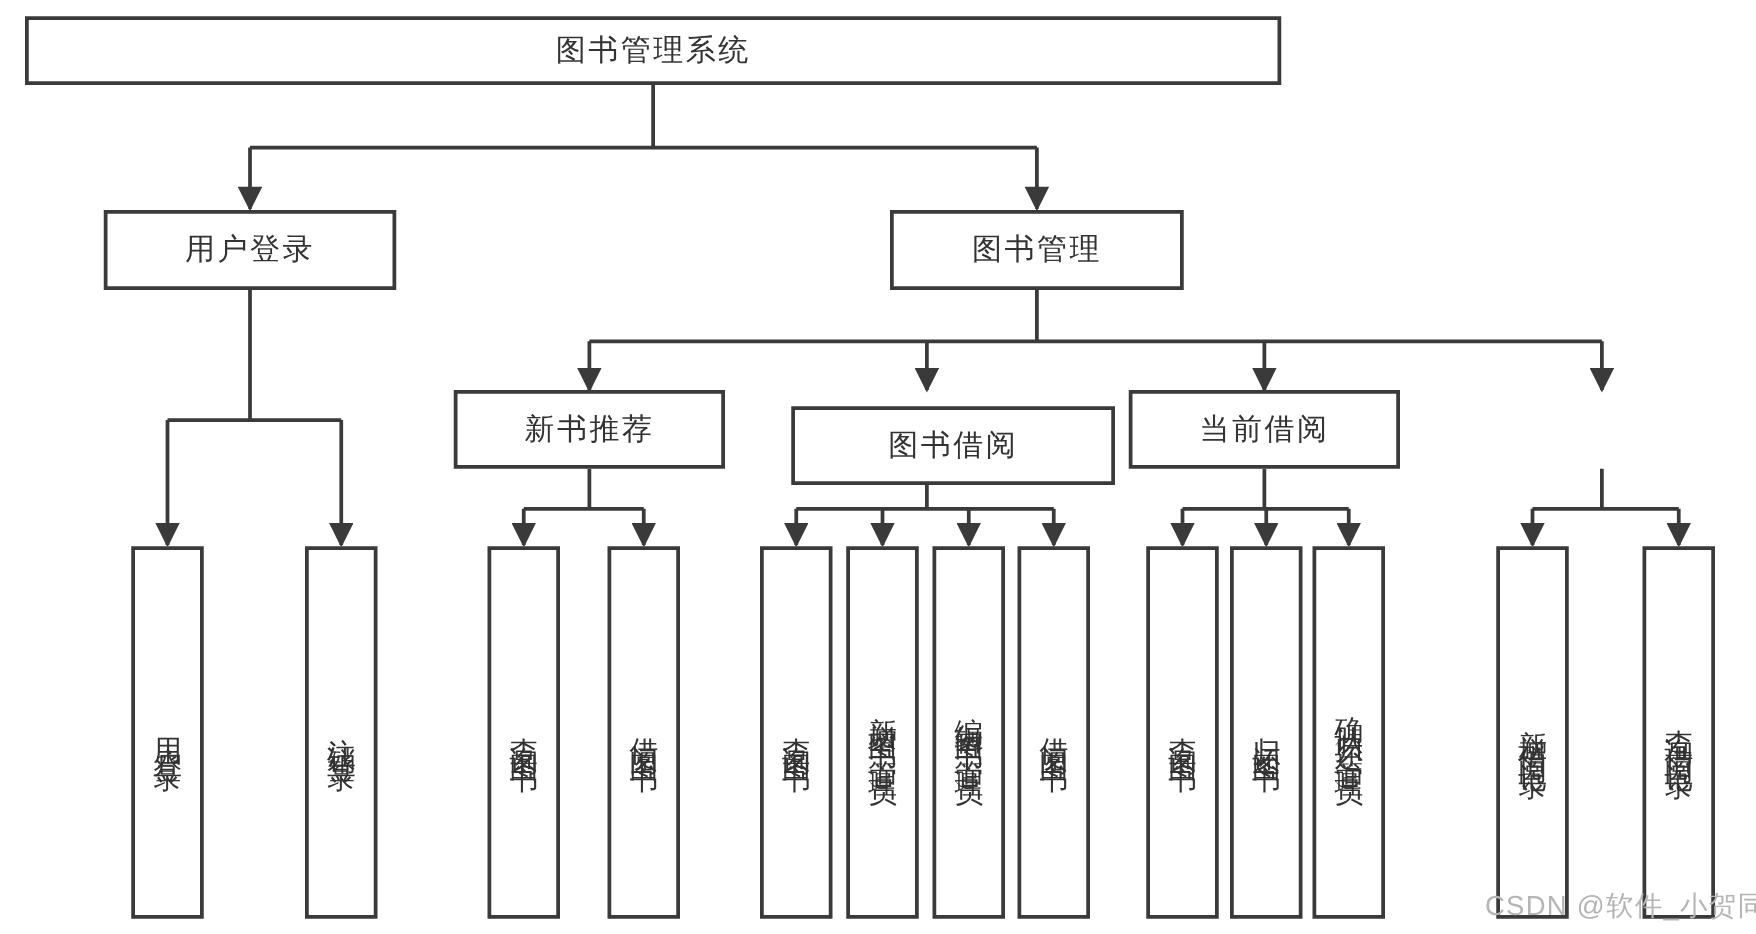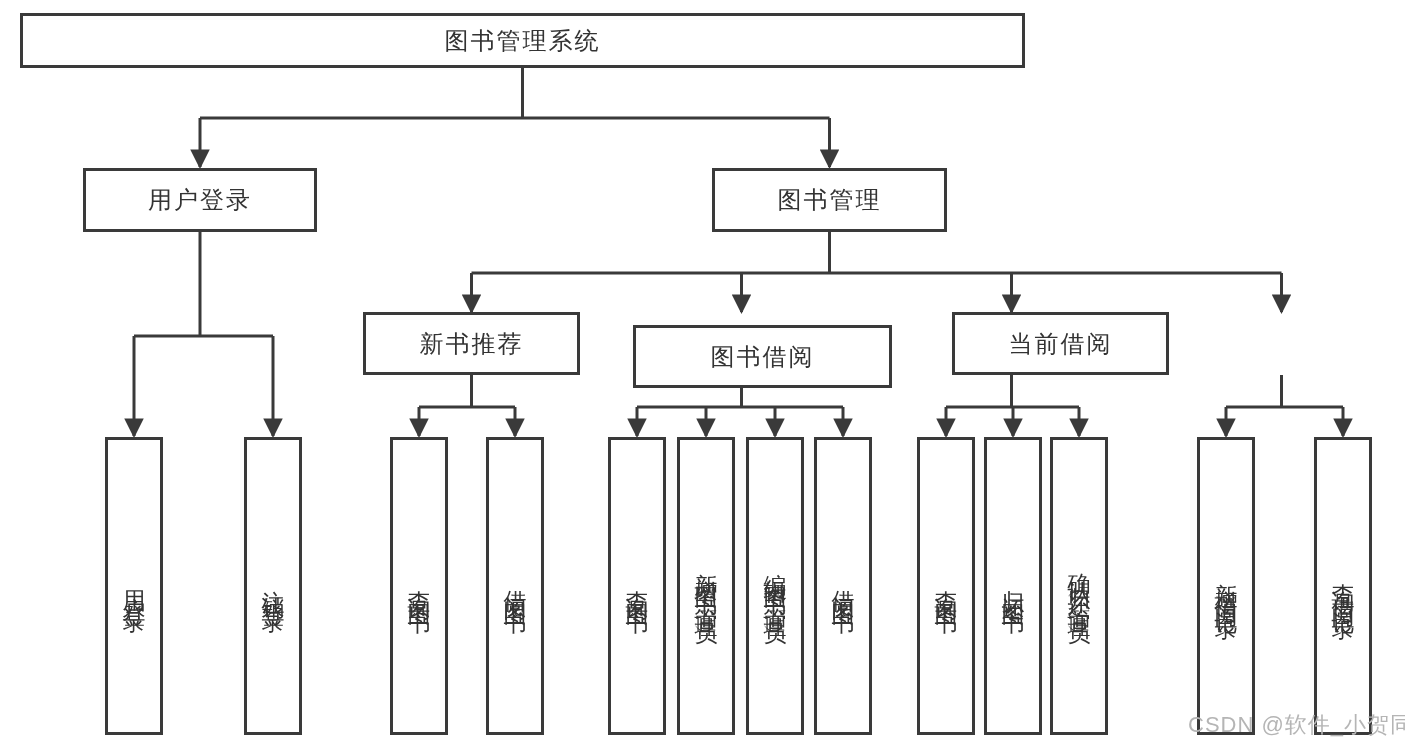--- a/index.html
+++ b/index.html
@@ -50,21 +50,21 @@
     font-size: 24px;
     letter-spacing: 2px;
     line-height: 1;
   }
 
   .root-box   { left: 20px;  top: 13px;  width: 1005px; height: 55px; }
   .l2-box-0   { left: 83px;  top: 168px; width: 234px;  height: 64px; }
   .l2-box-1   { left: 712px; top: 168px; width: 235px;  height: 64px; }
   .l3-box-0   { left: 363px;  top: 312px; width: 217px; height: 63px; }
   .l3-box-1   { left: 633px;  top: 312px; width: 259px; height: 63px; margin-top: 13px; }
-  .l3-box-2   { left: 952px;  top: 312px; width: 217px; height: 63px; }
+  .l3-box-2   { left: 903px;  top: 312px; width: 217px; height: 63px; }
   .l3-box-3   { left: 1173px; top: 312px; width: 217px; height: 63px; }
 
   .vbox {
     top: 437px;
     width: 58px;
     height: 298px;
     font-size: 23px;
     line-height: 1;
   }
   .vbox .vtext {

